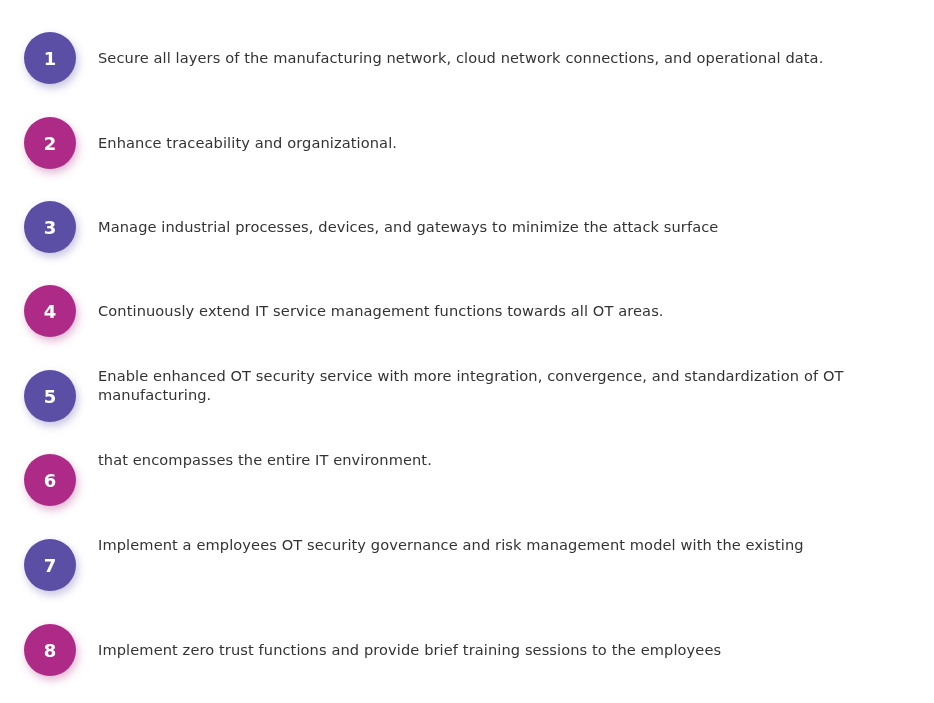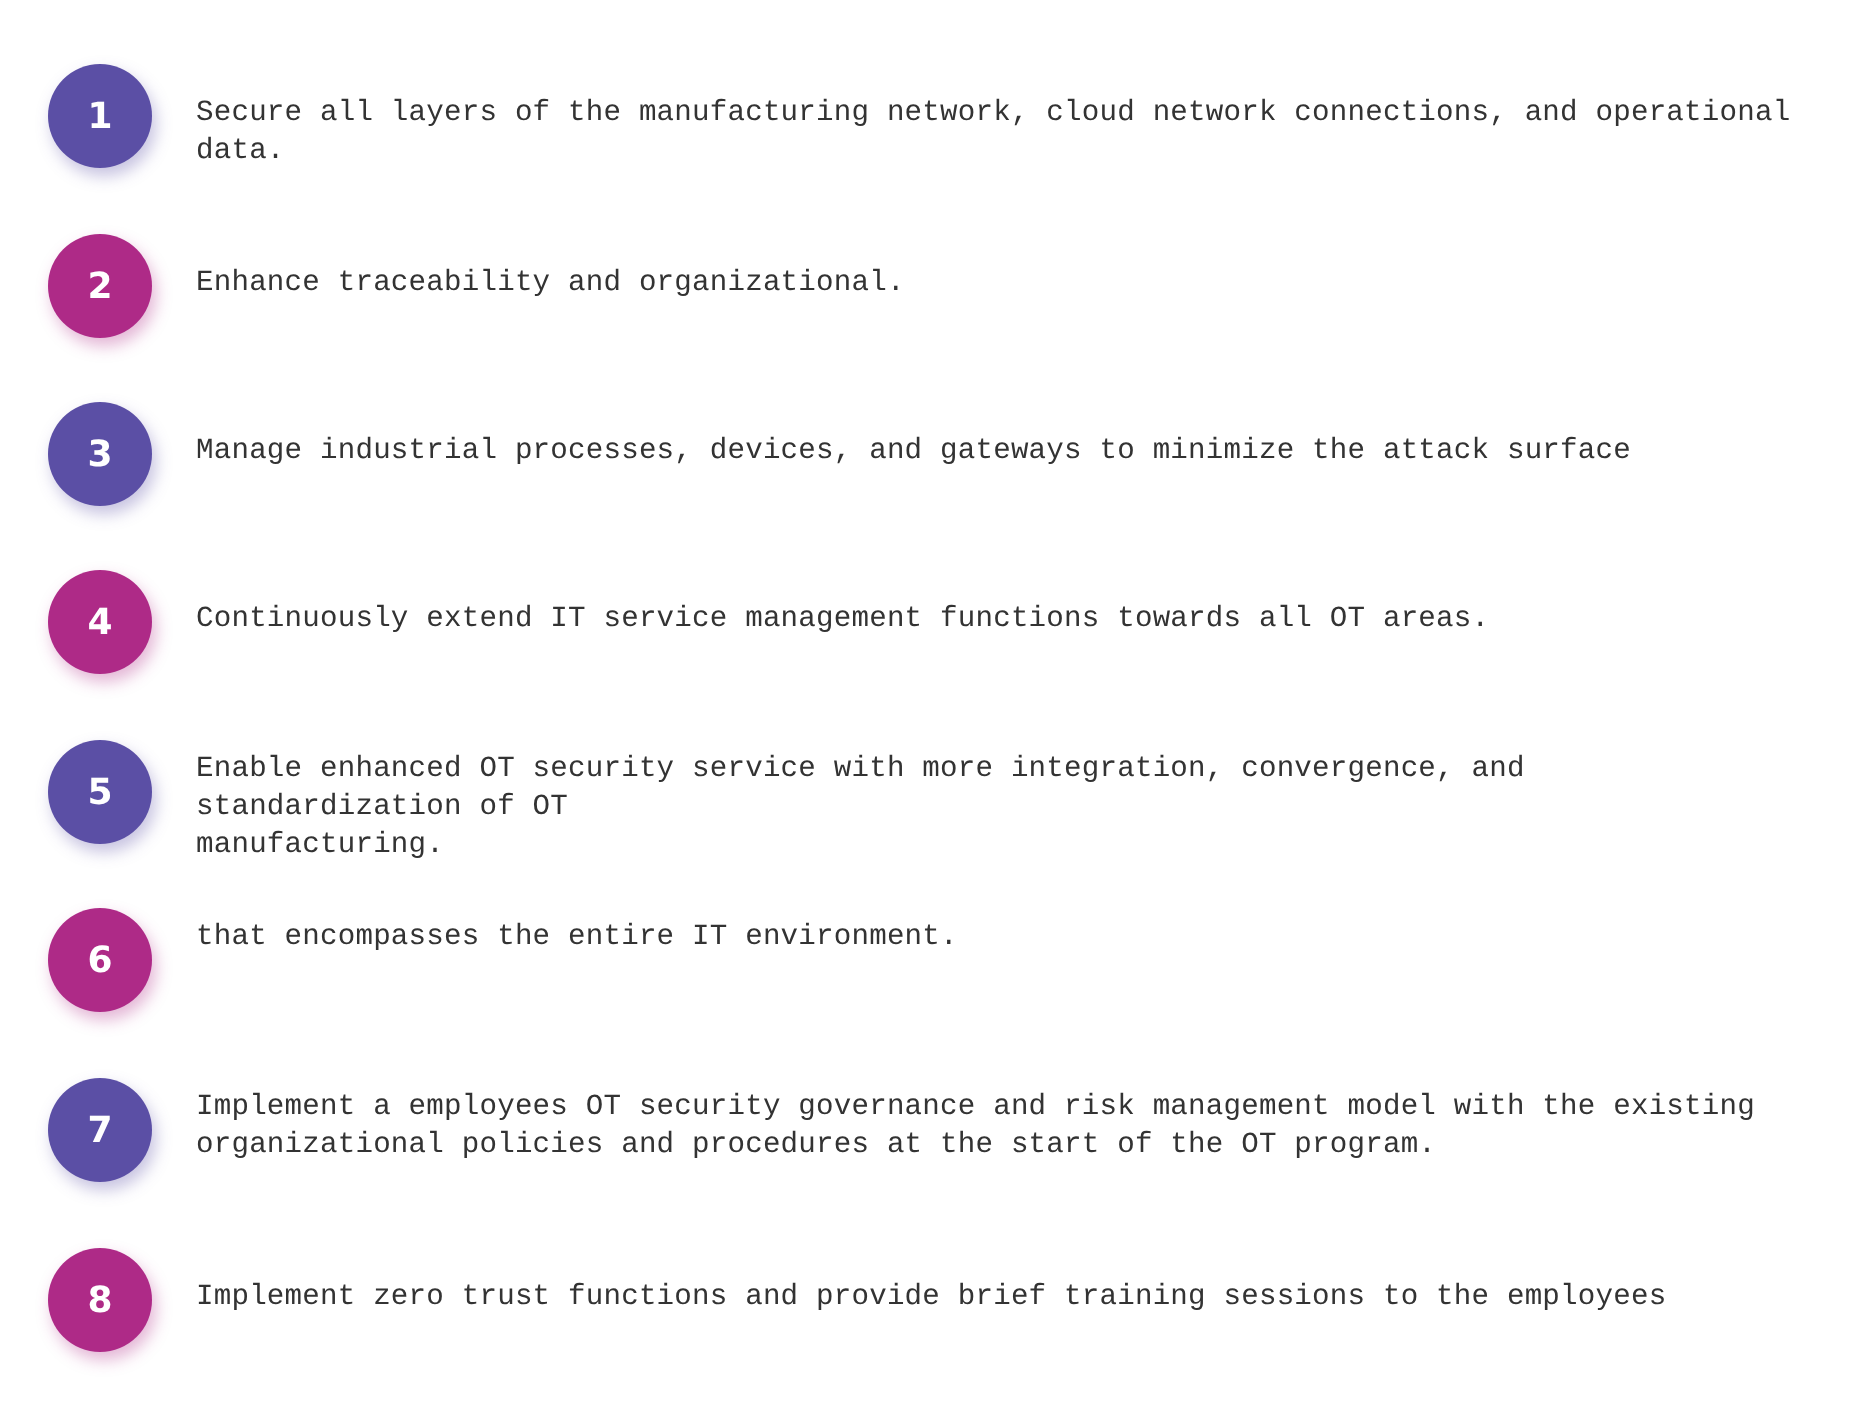--- a/index.html
+++ b/index.html
@@ -51,27 +51,26 @@
       box-shadow: 2px 4px 8px rgba(174, 42, 135, 0.35);
     }
     .text {
       position: absolute;
       left: 98px;
       width: 800px;
       font-size: 14.6px;
       line-height: 19px;
       color: #333333;
       letter-spacing: 0.1px;
-      font-family: Liberation Mono, monospace;
     }
     .text.one-line {
       top: 20px;
     }
     .text.two-line {
-      top: 10px;
+      top: 0;
     }
   </style>
 </head>
 <body>
 
 <div class="list">
 
   <div class="item" style="top:28px;">
     <div class="badge purple">1</div>
     <div class="text one-line">Secure all layers of the manufacturing network, cloud network connections, and operational data.</div>
@@ -104,21 +103,20 @@
     <div class="badge magenta">6</div>
     <div class="text two-line">
       <div>that encompasses the entire IT environment.</div>
     </div>
   </div>
 
   <div class="item" style="top:535px;">
     <div class="badge purple">7</div>
     <div class="text two-line">
       <div>Implement a employees OT security governance and risk management model with the existing</div>
-      <div>organizational policies and procedures at the start of the OT program.</div>
     </div>
   </div>
 
   <div class="item" style="top:620px;">
     <div class="badge magenta">8</div>
     <div class="text one-line">Implement zero trust functions and provide brief training sessions to the employees</div>
   </div>
 
 </div>
 

